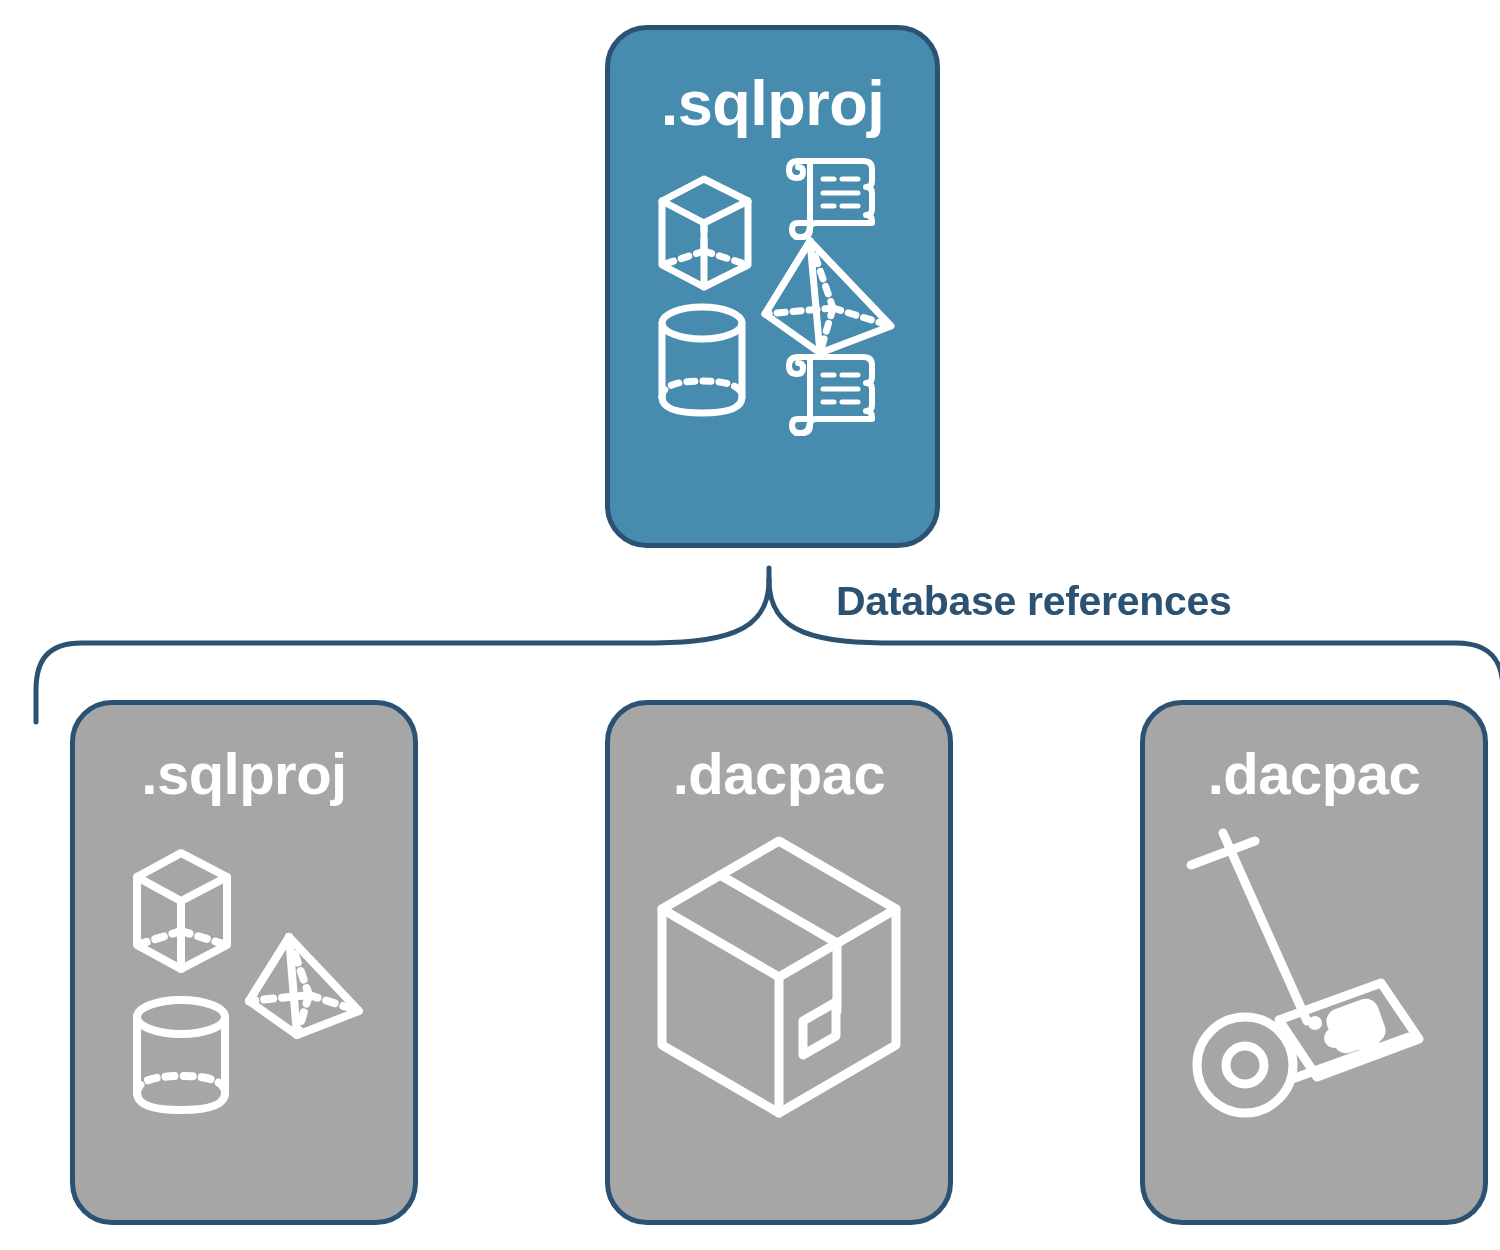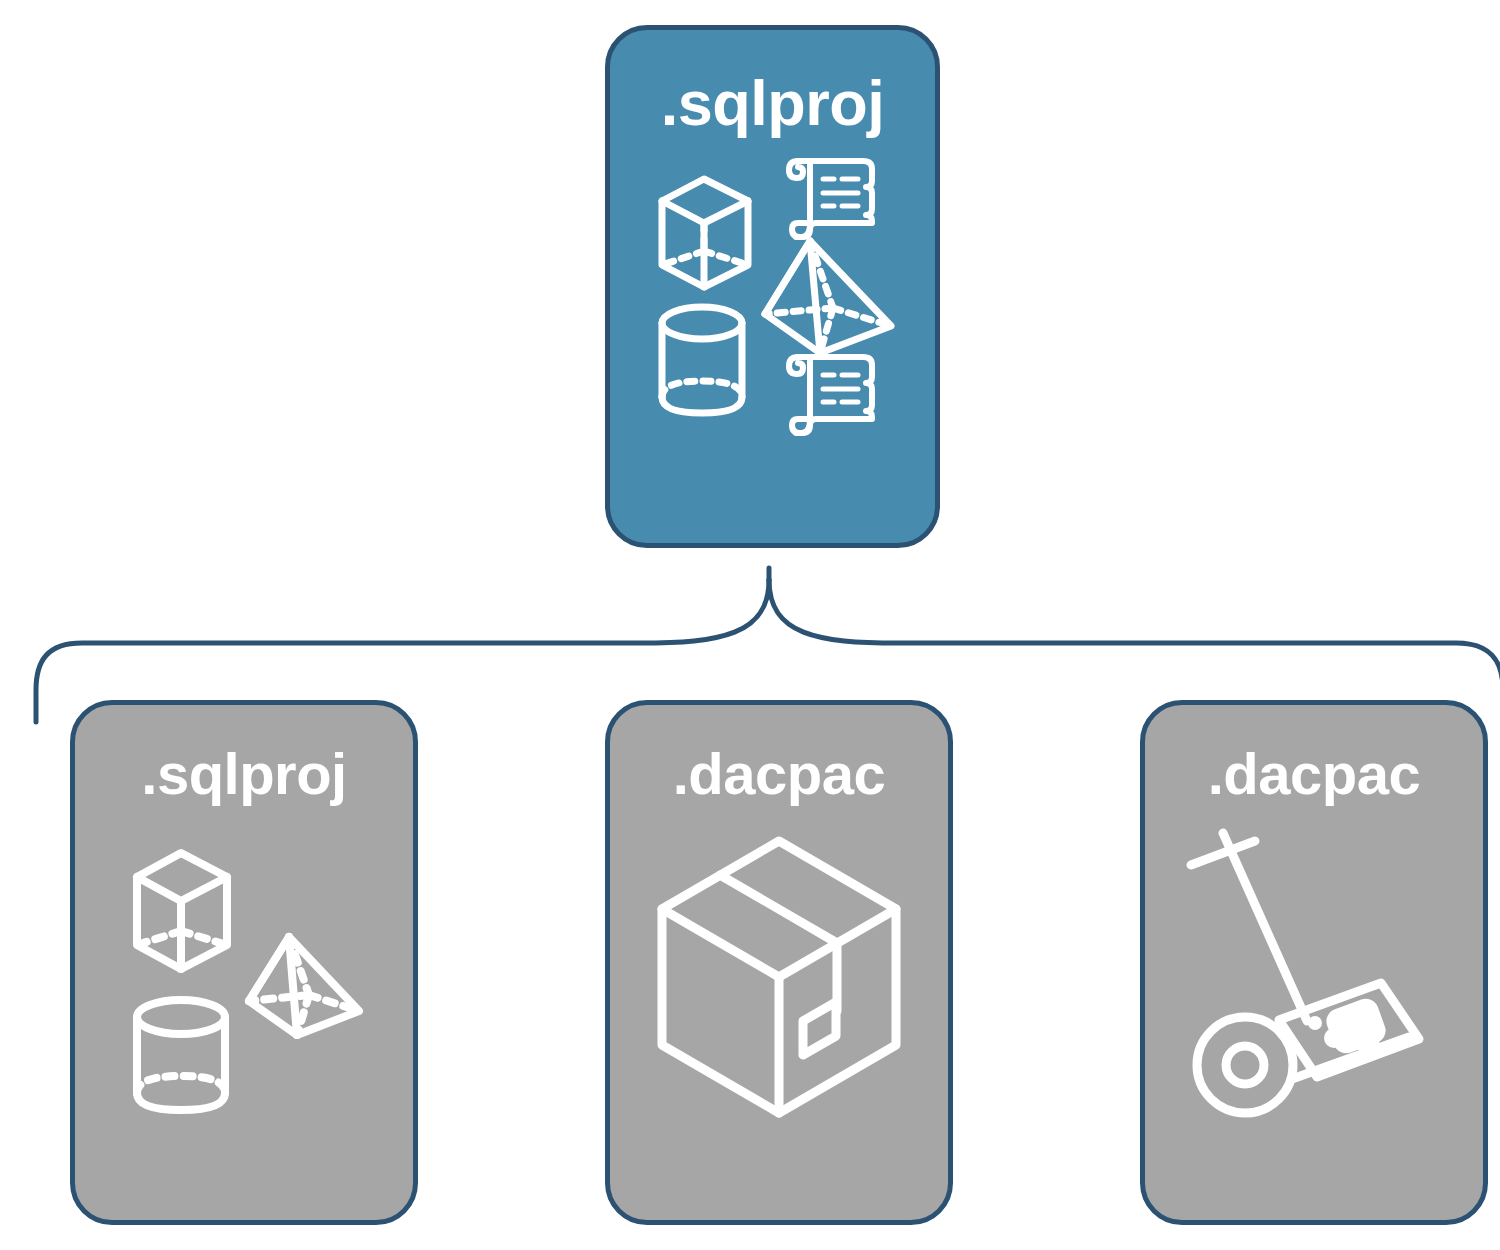--- a/index.html
+++ b/index.html
@@ -197,20 +197,21 @@
     <svg viewBox="0 0 1500 200" fill="none" stroke="#2b5272" stroke-width="5" stroke-linecap="round">
 
       <path d="M749 28 L749 40"></path>
 
       <path d="M749 40 C749 95, 700 103, 620 103 L62 103 C28 103, 16 120, 16 150 L16 182"></path>
 
       <path d="M749 40 C749 95, 798 103, 878 103 L1436 103 C1470 103, 1483 120, 1483 150 L1483 182"></path>
     </svg>
   </div>
 
+  <div id="bracket-label">Database references</div>
 
   <div class="card secondary" id="card-sqlproj">
     <div class="card-title">.sqlproj</div>
     <div class="card-art">
       <svg class="art-svg" viewBox="0 0 270 300" fill="none" stroke="#ffffff" stroke-width="8" stroke-linecap="round" stroke-linejoin="round">
 
         <g>
           <path d="M28 52 L72 28 L118 52 L118 120 L72 144 L28 120 Z"></path>
           <path d="M28 52 L72 76 L118 52"></path>
           <path d="M72 76 L72 144"></path>

